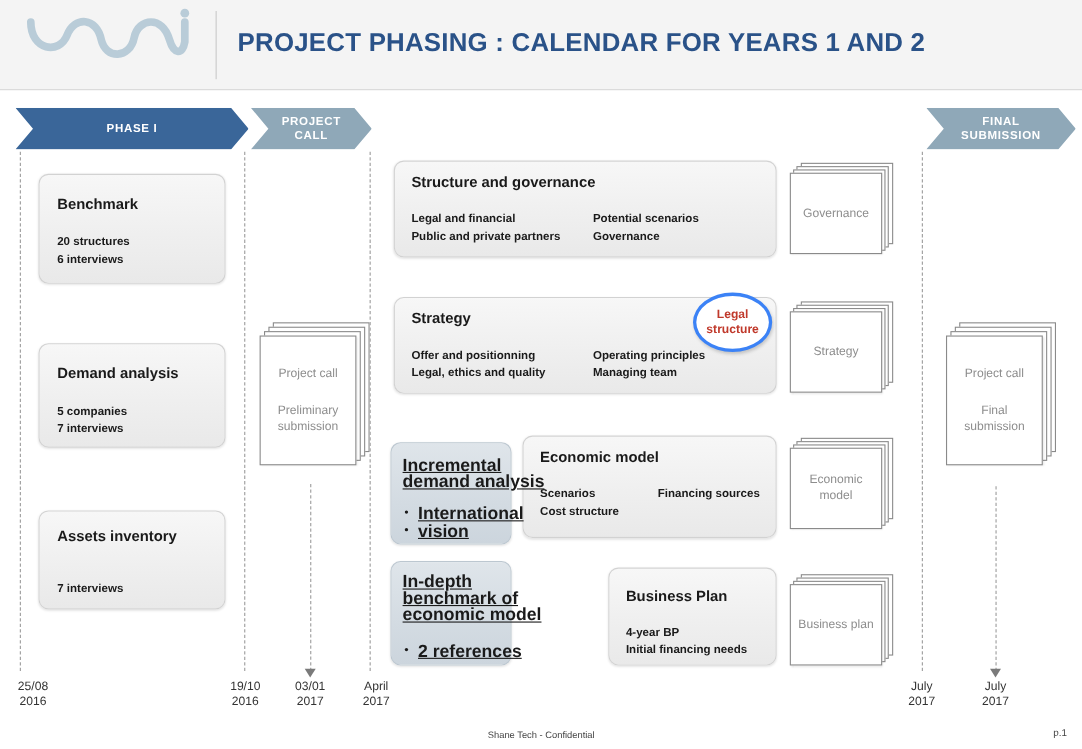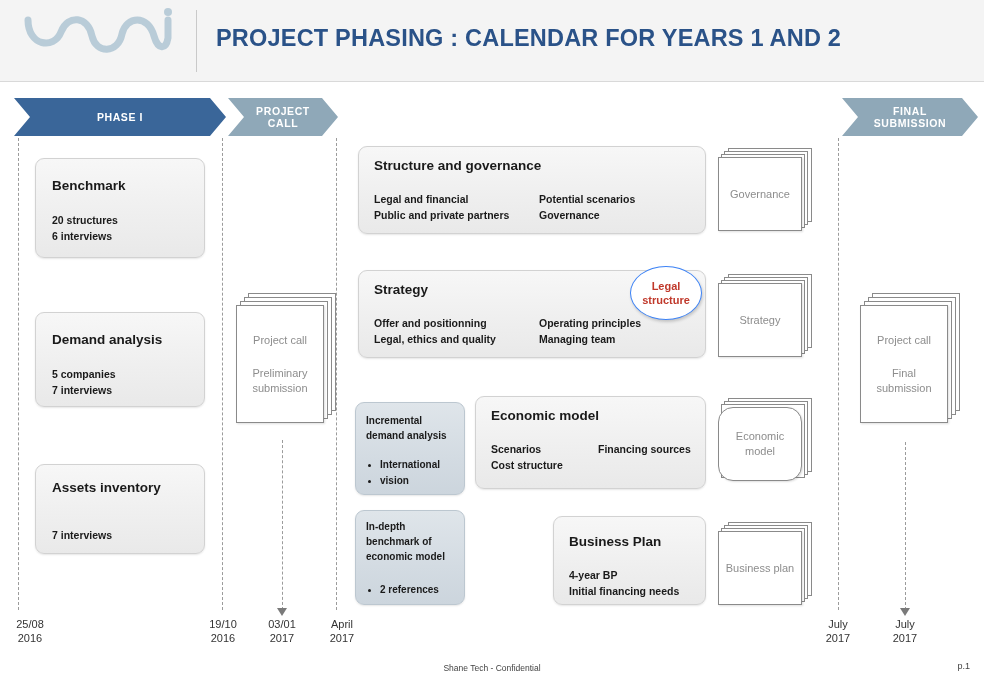--- a/index.html
+++ b/index.html
@@ -99,22 +99,23 @@
   
   .card-blue {
     position: absolute;
     background: linear-gradient(180deg,#dfe5ea 0%,#d3dbe2 60%,#ccd5dd 100%);
     border: 1px solid #bcc7d0;
     border-radius: 9px;
     box-shadow: 0 1px 2px rgba(0,0,0,0.10);
   }
   .blue-line {
     position: absolute; color: #1a1a1a;
-    font-size: 10px; font-weight: bold;
-    white-space: nowrap;
+    font-size: 16px; font-weight: bold;
+    white-space: nowrap;
+    text-decoration: underline;
   }
   .bullet-dot {
     position: absolute; width: 3px; height: 3px;
     background: #1a1a1a; border-radius: 50%;
   }
 
   
   .docstack { position: absolute; }
   .sheet {
     position: absolute;
@@ -126,21 +127,21 @@
     text-align: center;
     color: #8d8d8d; font-size: 11px;
     line-height: 15px;
     box-shadow: 1px 1px 2px rgba(0,0,0,0.13);
   }
 
   
   .oval {
     position: absolute;
     background: #ffffff;
-    border: 1px solid #3b82f6;
+    border: 3px solid #3b82f6;
     border-radius: 50%;
     display: flex; align-items: center; justify-content: center;
     text-align: center;
     color: #c0392b; font-size: 11px; font-weight: bold;
     line-height: 14px;
     box-shadow: 1px 2px 3px rgba(0,0,0,0.18);
   }
 
   
   .datelabel {
@@ -305,21 +306,21 @@
     <div class="sheet" style="left:3px;  top:6px; width:84px; height:74px;"></div>
     <div class="sheet sheet-front" style="left:0; top:9px; width:84px; height:74px; flex-direction:column;">
       <div>Strategy</div>
     </div>
   </div>
 
   <div class="docstack" style="left:718px; top:398px; width:100px; height:90px;">
     <div class="sheet" style="left:10px; top:0;  width:84px; height:74px;"></div>
     <div class="sheet" style="left:6px;  top:3px; width:84px; height:74px;"></div>
     <div class="sheet" style="left:3px;  top:6px; width:84px; height:74px;"></div>
-    <div class="sheet sheet-front" style="left:0; top:9px; width:84px; height:74px; flex-direction:column;border-radius:15px;">
+    <div class="sheet sheet-front" style="left:0; top:9px; width:84px; height:74px; flex-direction:column;">
       <div>Economic</div>
       <div>model</div>
     </div>
   </div>
 
   <div class="docstack" style="left:718px; top:522px; width:100px; height:90px;">
     <div class="sheet" style="left:10px; top:0;  width:84px; height:74px;"></div>
     <div class="sheet" style="left:6px;  top:3px; width:84px; height:74px;"></div>
     <div class="sheet" style="left:3px;  top:6px; width:84px; height:74px;"></div>
     <div class="sheet sheet-front" style="left:0; top:9px; width:84px; height:74px; flex-direction:column;">

